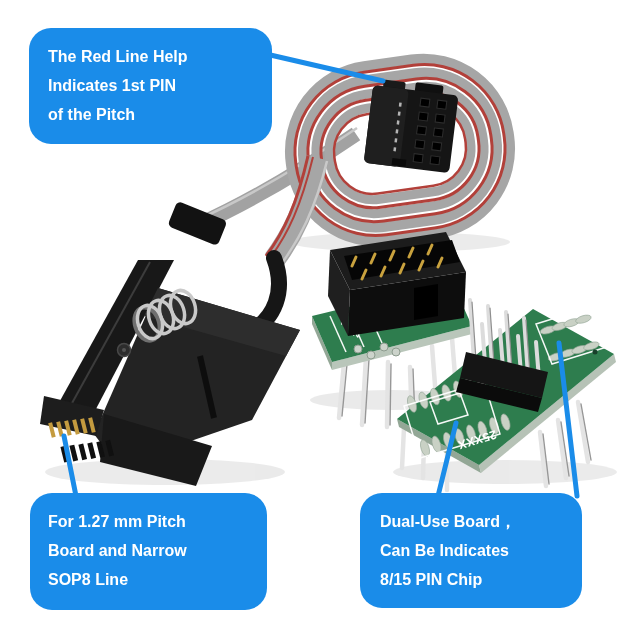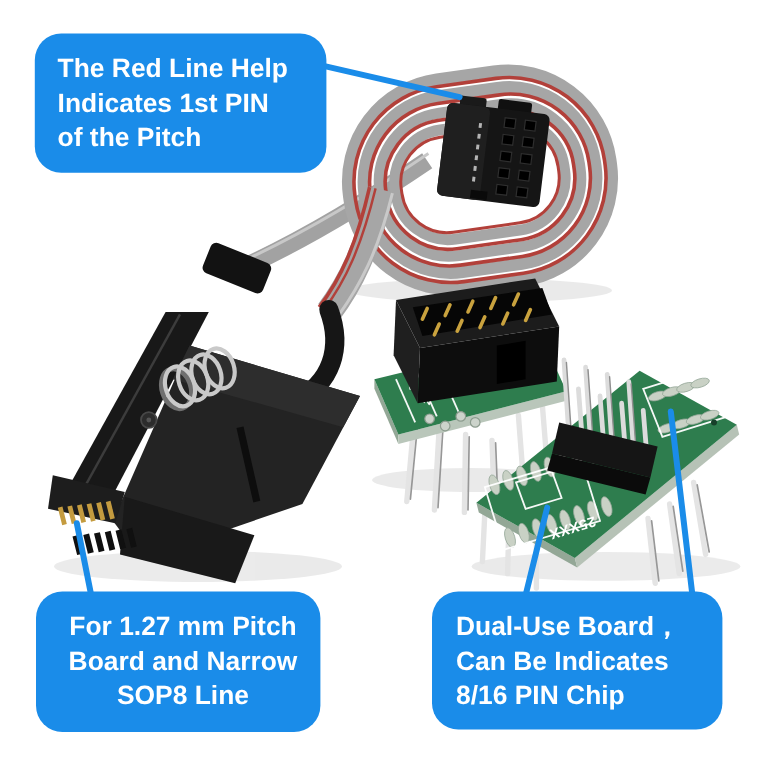--- a/index.html
+++ b/index.html
@@ -5,29 +5,29 @@
   html,body{margin:0;padding:0;}
   body{width:640px;height:640px;background:#ffffff;font-family:"Liberation Sans",sans-serif;}
   .stage{position:relative;width:640px;height:640px;overflow:hidden;background:#ffffff;}
   .photo{position:absolute;left:0;top:0;}
   .callout{
     position:absolute;
     background:var(--callout-blue,#1a8ce9);
     color:var(--text-white,#fff);
     border-radius:22px;
     font-weight:bold;
-    font-size:22px;
+    font-size:16px;
     line-height:29px;
     box-sizing:border-box;
     z-index:5;
   }
   .callout span{display:block;white-space:nowrap;}
   .callout-top{left:29px;top:28px;width:243px;height:116px;padding:14px 12px 0 19px;}
-  .callout-bl{left:30px;top:493px;width:237px;height:117px;padding:14px 10px 12px 18px;text-align:center;}
-  .callout-br{left:360px;top:493px;width:242px;height:115px;padding:14px 10px 0 20px;}
+  .callout-bl{left:30px;top:493px;width:237px;height:117px;padding:14px 10px 12px 18px;}
+  .callout-br{left:360px;top:493px;width:222px;height:115px;padding:14px 10px 0 20px;}
   .pcb{fill:var(--pcb-green,#2e7d4e);}
   .ring{fill:none;stroke:var(--ribbon-gray,#a6a6a6);}
   .ring-red{fill:none;stroke:var(--ribbon-red,#b2403a);}
   .blue-line{stroke:var(--callout-blue,#1a8ce9);stroke-width:5;stroke-linecap:round;}
   .silk{stroke:#ffffff;fill:none;stroke-width:1.5;opacity:.95;}
   .silktxt{fill:#ffffff;font-family:"Liberation Sans",sans-serif;font-weight:bold;}
   .pinL{stroke:#e4e4e4;stroke-width:4.5;stroke-linecap:round;}
   .pinS{stroke:#979797;stroke-width:1.4;stroke-linecap:round;}
   .hdrpinL{stroke:#dcdcdc;stroke-width:4;stroke-linecap:round;}
   .hdrpinS{stroke:#8f8f8f;stroke-width:1.2;stroke-linecap:round;}
@@ -280,16 +280,16 @@
 
   <div class="callout callout-bl">
     <span>For 1.27 mm Pitch</span>
     <span>Board and Narrow</span>
     <span>SOP8 Line</span>
   </div>
 
   <div class="callout callout-br">
     <span>Dual-Use Board，</span>
     <span>Can Be Indicates</span>
-    <span>8/16 PIN Chip</span>
+    <span>8/15 PIN Chip</span>
   </div>
 
 </div>
 
 </body></html>

